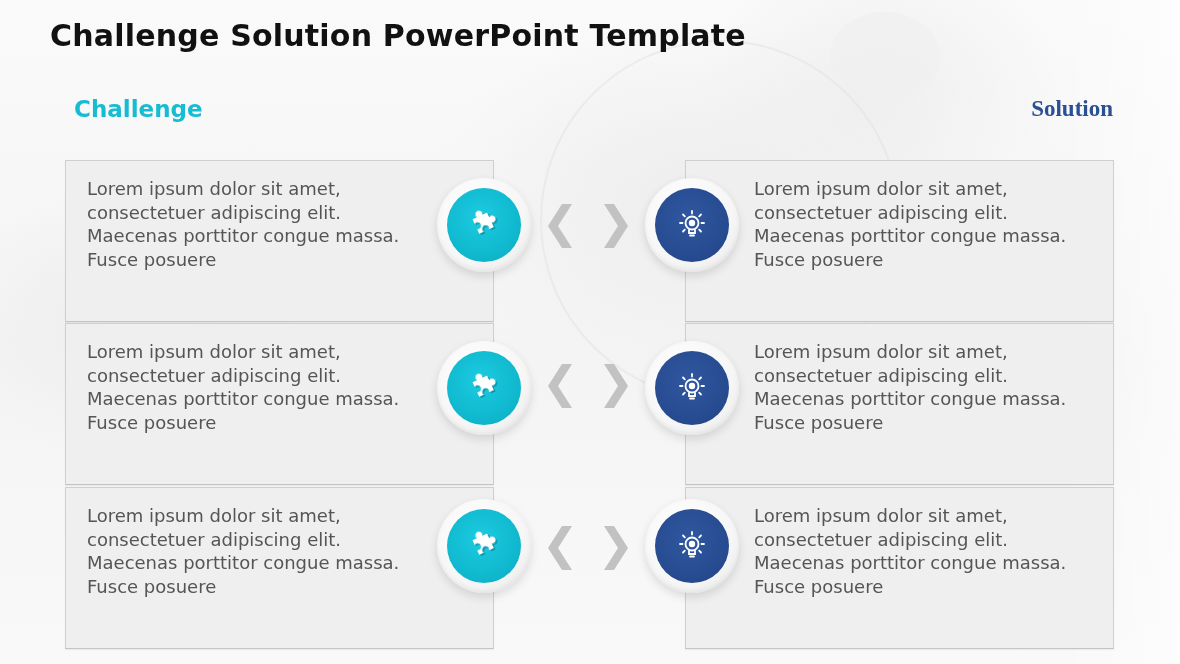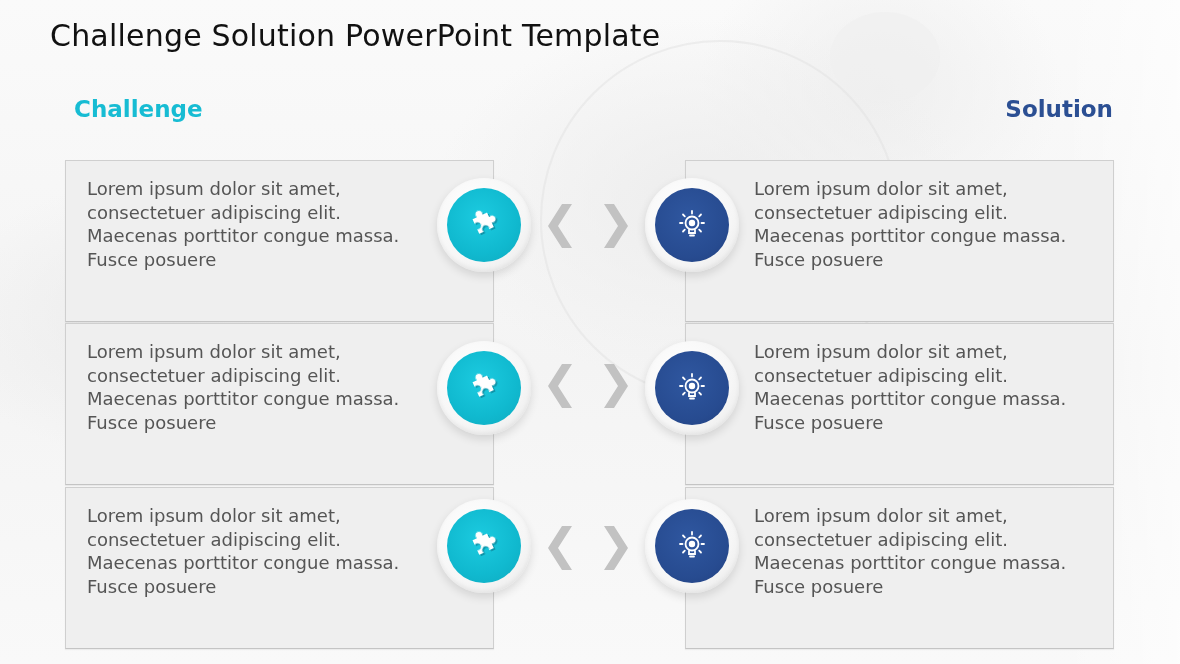--- a/index.html
+++ b/index.html
@@ -25,29 +25,29 @@
     position: absolute; left: 540px; top: 40px; width: 360px; height: 360px;
     border-radius: 50%; border: 2px solid rgba(225,225,225,0.5);
   }
   .bg-panel {
     position: absolute; left: 1060px; top: 0; width: 120px; height: 664px;
     background: linear-gradient(90deg, rgba(255,255,255,0), rgba(255,255,255,0.6));
   }
 
   .title {
     position: absolute; left: 50px; top: 18px;
-    font-size: 30px; color: #111; font-weight: normal;
+    font-size: 30px; color: #111; font-weight: bold;
     letter-spacing: 0.2px;
   }
   .heading {
     position: absolute; top: 96px;
     font-size: 23px; font-weight: bold;
   }
   .heading.challenge { left: 74px; color: #17bcd3; }
-  .heading.solution { right: 67px; color: #2b4f93; }
+  .heading.solution { right: 67px; color: #2b4f93; font-family: Liberation Serif, serif; }
 
   .box {
     position: absolute; width: 429px; height: 162px;
     background: #efefef;
     border: 1px solid #cfcfcf;
     border-bottom-color: #c4c4c4;
     box-shadow: 0 1px 1px rgba(0,0,0,0.05);
   }
   .box.left { left: 65px; }
   .box.right { left: 685px; }

